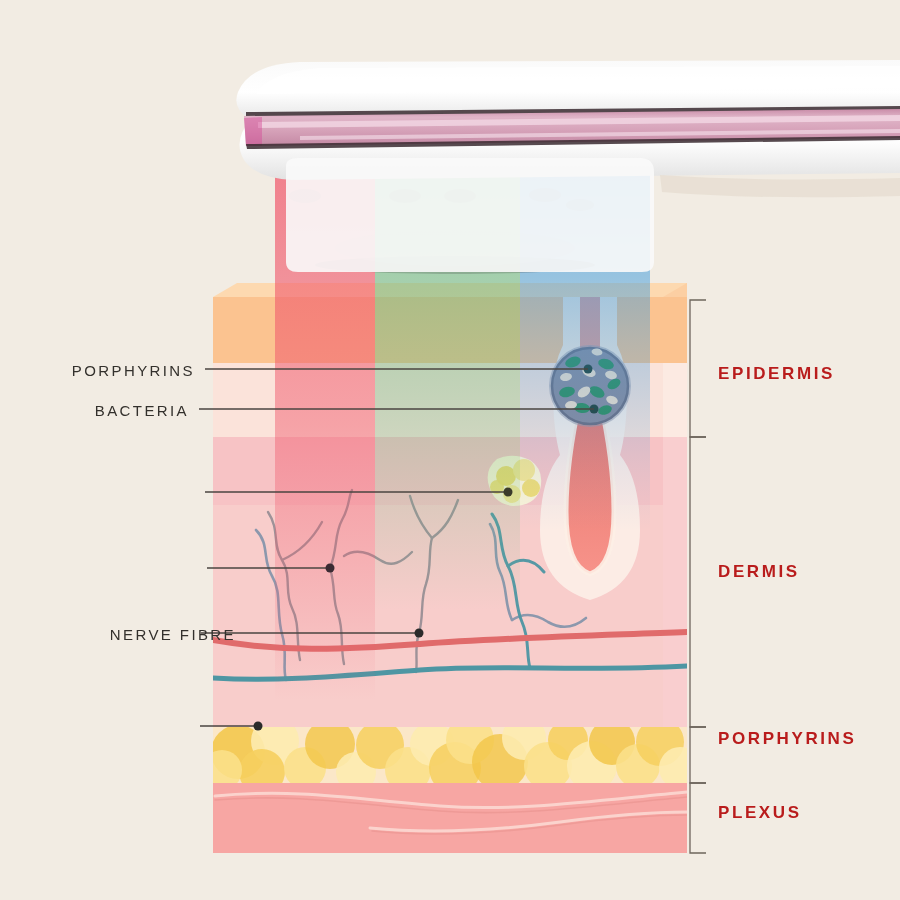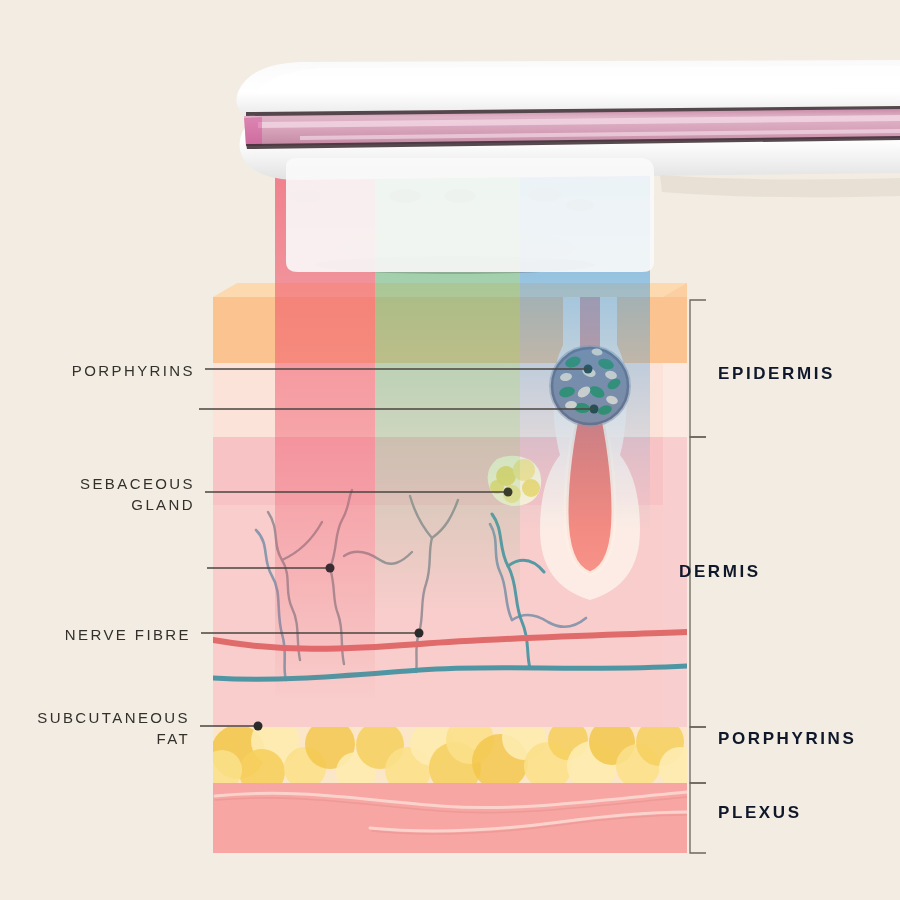--- a/index.html
+++ b/index.html
@@ -16,21 +16,21 @@
     color:#33302C;
     font-size:15px;
     letter-spacing:2.4px;
     line-height:21px;
     text-align:right;
     white-space:pre-line;
     font-weight:400;
   }
   .layerlbl{
     position:absolute;
-    color:#0f172a;
+    color:#b91c1c;
     font-size:17px;
     letter-spacing:2.6px;
     text-align:left;
     font-weight:600;
     white-space:nowrap;
   }
 </style>
 </head>
 <body>
 
@@ -274,24 +274,21 @@
 
     <g stroke="#6E655C" stroke-width="1.3" fill="none">
       <path d="M706,300 L690,300 L690,437 L706,437"></path>
       <path d="M706,437 L690,437 L690,727 L706,727"></path>
       <path d="M706,727 L690,727 L690,783 L706,783"></path>
       <path d="M706,783 L690,783 L690,853 L706,853"></path>
     </g>
   </svg>
 
   <div class="lbl" style="left:0;width:195px;top:360px;">PORPHYRINS</div>
-  <div class="lbl" style="left:0;width:195px;top:473px;">SEBACEOUS
-GLAND</div>
-  <div class="lbl" style="left:0;width:191px;top:624px;">NERVE FIBRE</div>
-  <div class="lbl" style="left:0;width:190px;top:707px;">SUBCUTANEOUS
-FAT</div>
+  <div class="lbl" style="left:0;width:189px;top:400px;">BACTERIA</div>
+  <div class="lbl" style="left:0;width:191px;top:624px;padding-left:45px;">NERVE FIBRE</div>
 
   <div class="layerlbl" style="left:718px;top:364px;">EPIDERMIS</div>
-  <div class="layerlbl" style="left:679px;top:562px;text-align:right;">DERMIS</div>
+  <div class="layerlbl" style="left:718px;top:562px;text-align:right;">DERMIS</div>
   <div class="layerlbl" style="left:718px;top:729px;">PORPHYRINS</div>
   <div class="layerlbl" style="left:718px;top:803px;">PLEXUS</div>
 
 </div>
 
 </body></html>

